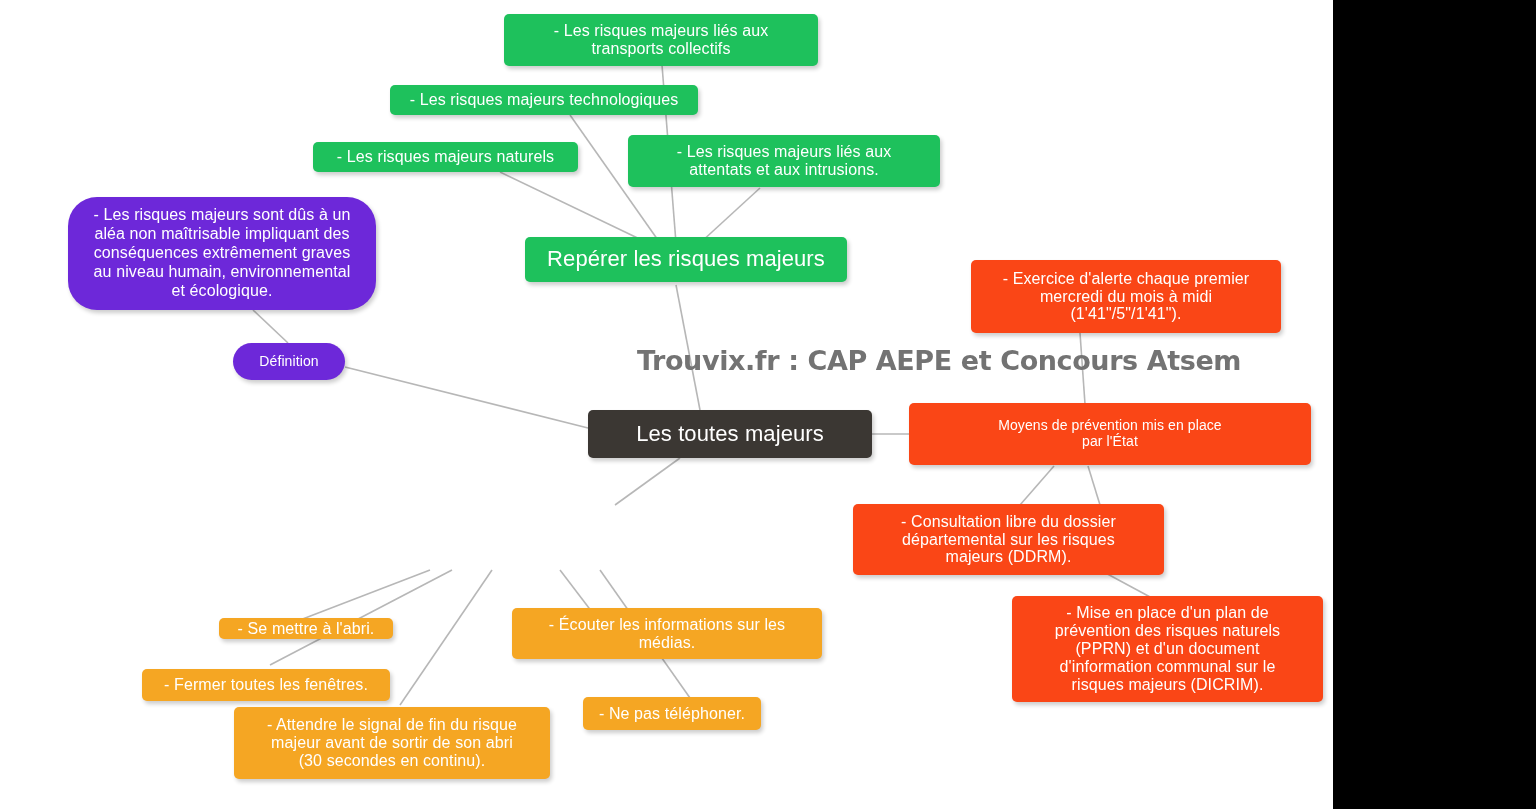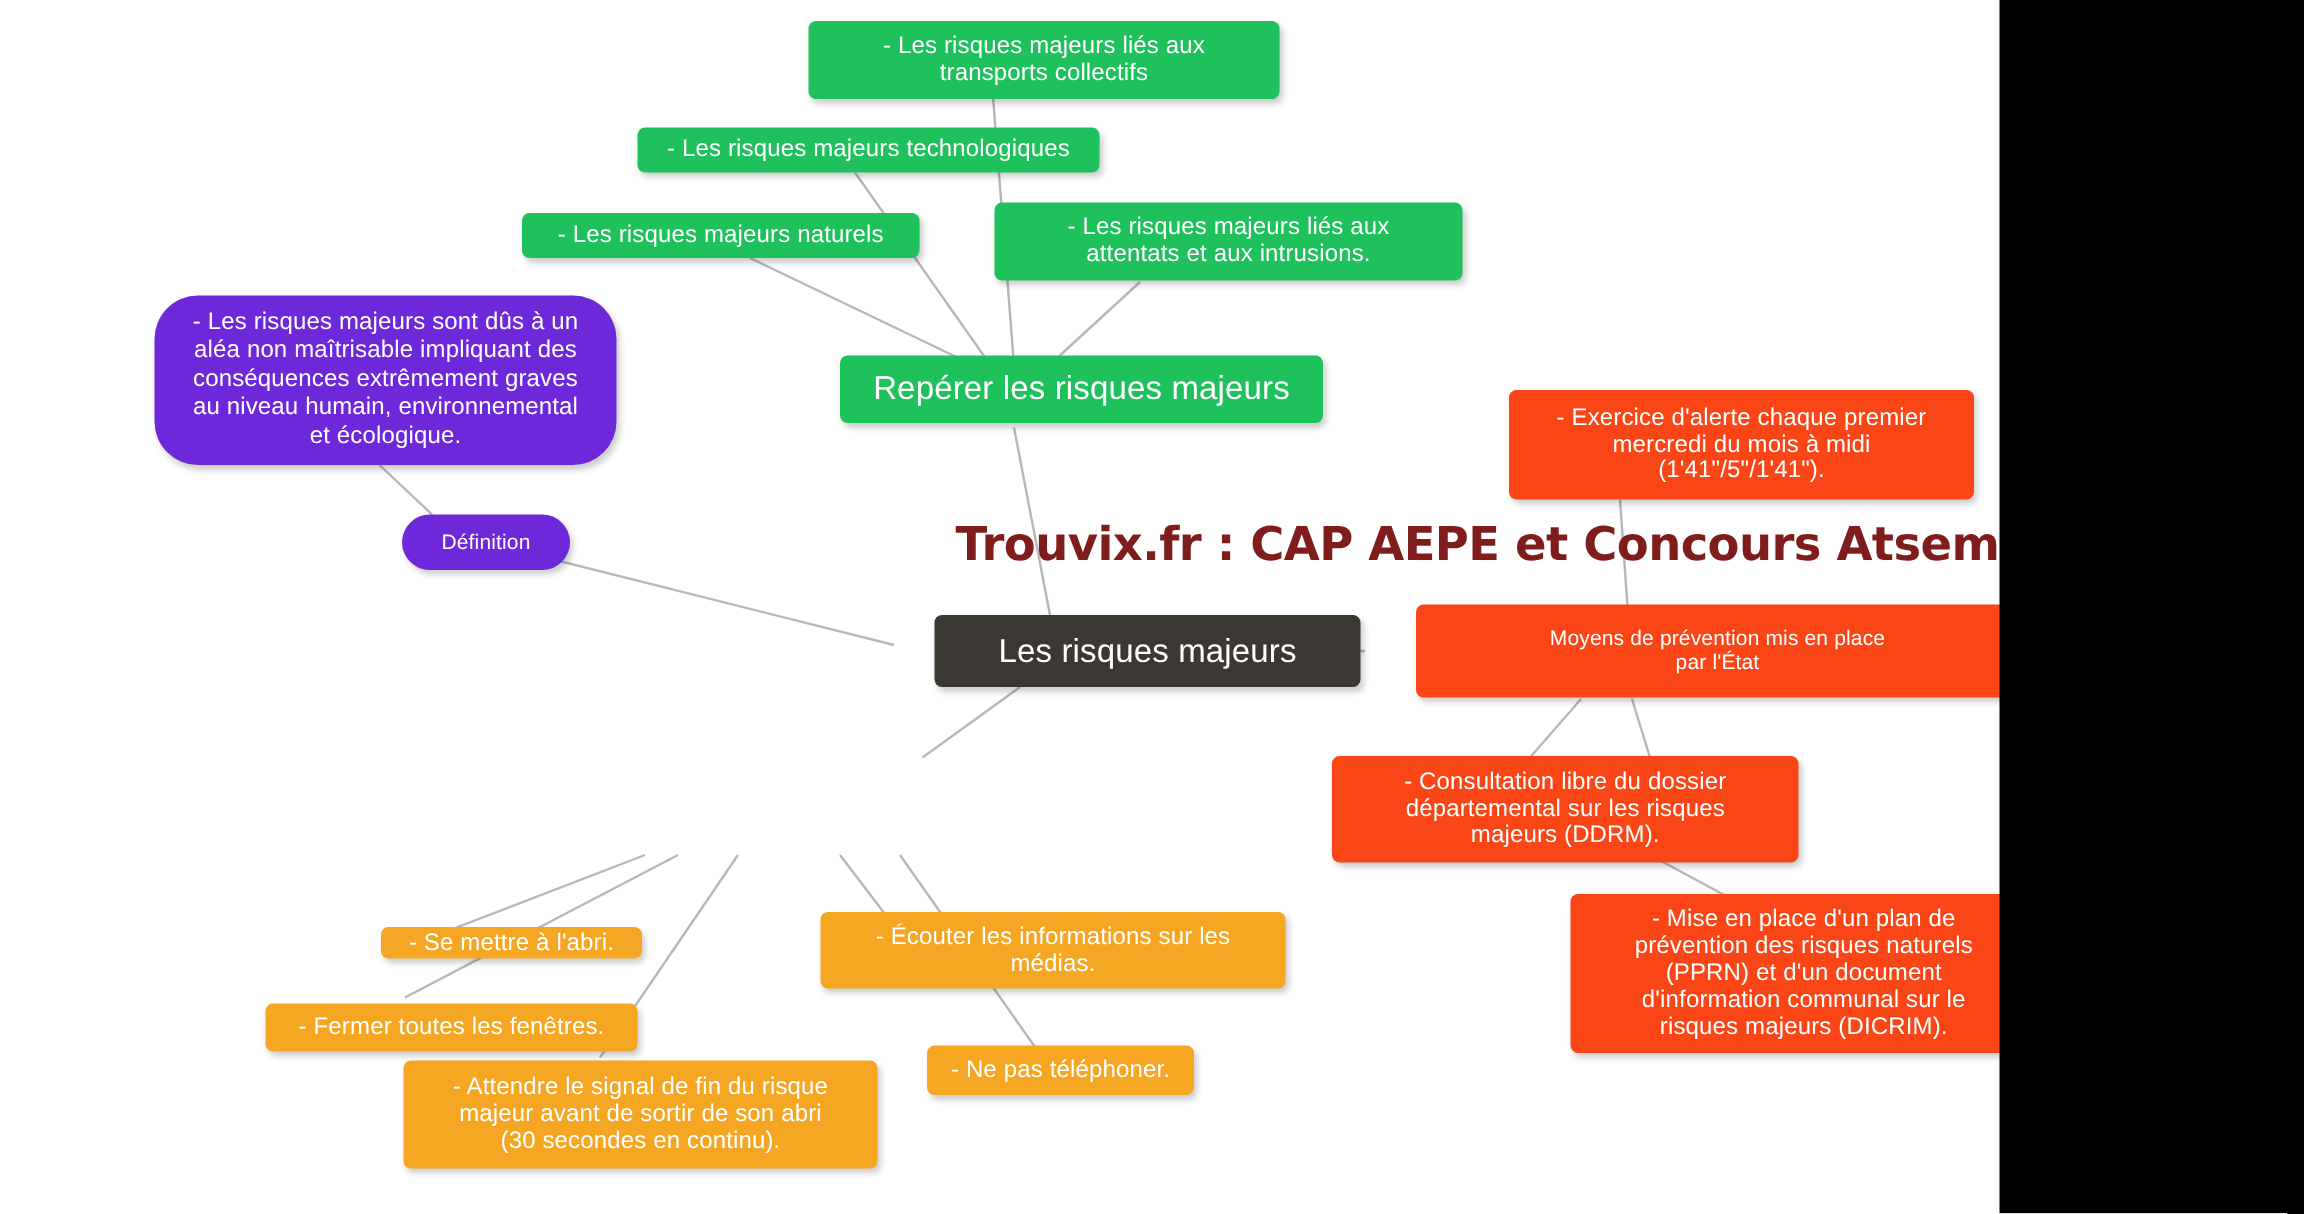--- a/index.html
+++ b/index.html
@@ -30,39 +30,38 @@
     color: #ffffff;
     display: flex;
     align-items: center;
     justify-content: center;
     text-align: center;
     line-height: 1.12;
     padding: 5px 10px;
     box-shadow: 2px 3px 4px rgba(0,0,0,0.20);
     white-space: pre-line;
     letter-spacing: 0.1px;
-    margin-left: 35px;
   }
   .green  { background: #1ec15c; }
   .blue   { background: #6d28d9; border-radius: 29px; }
   .orange { background: #f5a623; }
   .red    { background: #fa4616; }
   .dark   { background: #3b3733; }
   .f15 { font-size: 16px; }
   .f17 { font-size: 14px; }
   .f21 { font-size: 22px; }
 
   #watermark {
     position: absolute;
     left: 637px;
     top: 345px;
     font-family: "DejaVu Sans", sans-serif;
-    font-size: 31px;
+    font-size: 27px;
     font-weight: 900;
-    color: #7f1d1d;
+    color: #737373;
     white-space: nowrap;
     letter-spacing: -0.4px;
     z-index: 5;
   }
   #blackband {
     position: absolute;
     left: 1333px;
     top: 0;
     width: 203px;
     height: 809px;
@@ -120,21 +119,21 @@
   <div class="node green f21" style="left:525px; top:237px; width:322px; height:45px;">Repérer les risques majeurs</div>
 
   <div class="node blue f15" style="left:68px; top:197px; width:308px; height:113px; line-height:1.18;">- Les risques majeurs sont dûs à un
 aléa non maîtrisable impliquant des
 conséquences extrêmement graves
 au niveau humain, environnemental
 et écologique.</div>
 
   <div class="node blue f17" style="left:233px; top:343px; width:112px; height:37px;">Définition</div>
 
-  <div class="node dark f21" style="left:588px; top:410px; width:284px; height:48px;">Les risques majeurs</div>
+  <div class="node dark f21" style="left:588px; top:410px; width:284px; height:48px;">Les toutes majeurs</div>
 
   <div class="node red f15" style="left:971px; top:260px; width:310px; height:73px;">- Exercice d'alerte chaque premier
 mercredi du mois à midi
 (1'41"/5"/1'41").</div>
 
   <div class="node red f17" style="left:909px; top:403px; width:402px; height:62px;">Moyens de prévention mis en place
 par l'État</div>
 
   <div class="node red f15" style="left:853px; top:504px; width:311px; height:71px;">- Consultation libre du dossier
 départemental sur les risques

